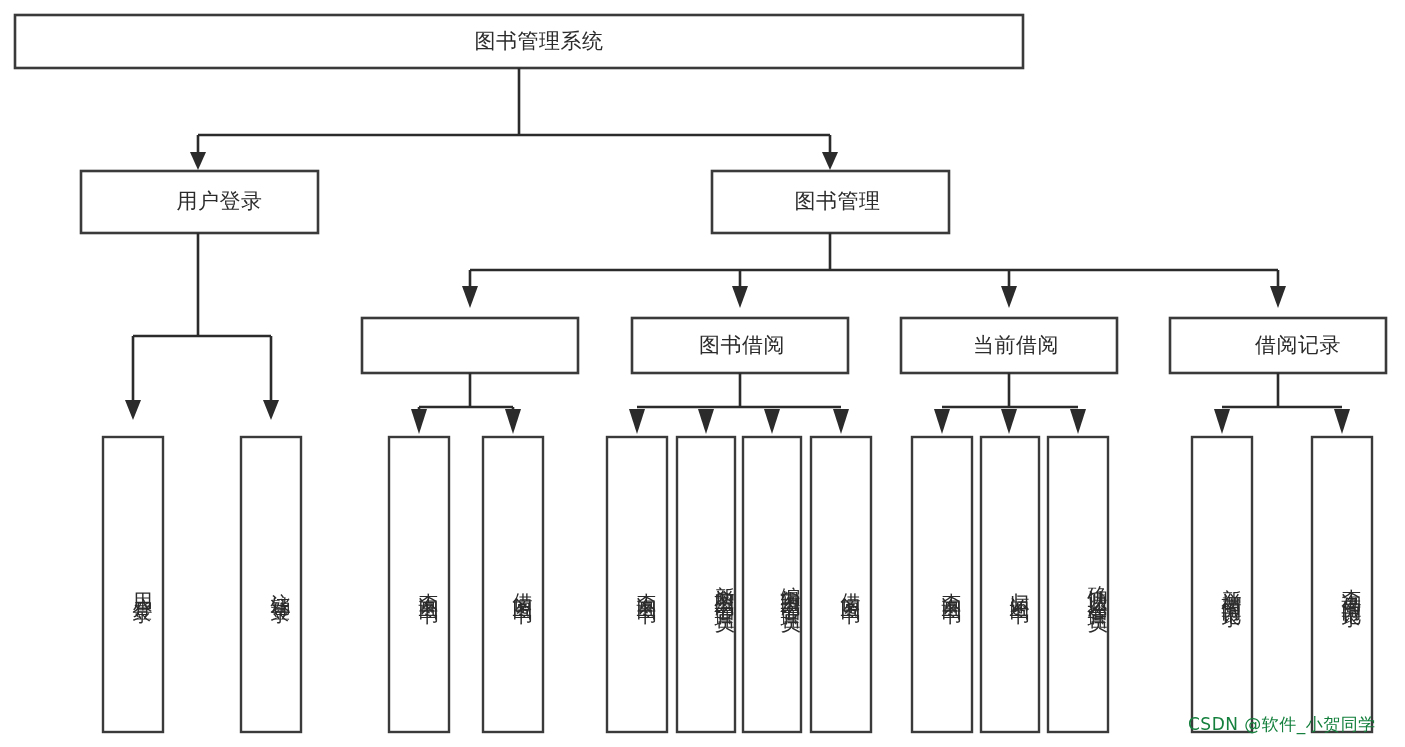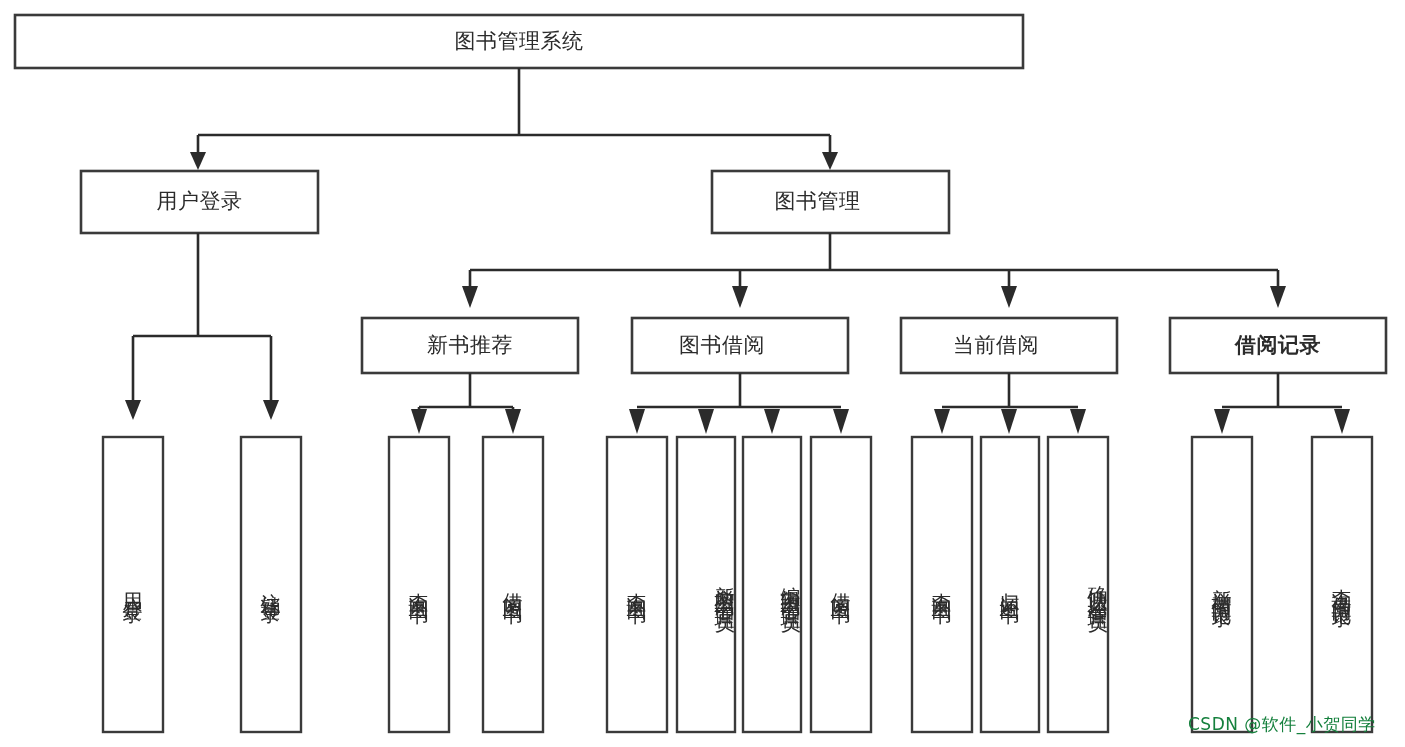--- a/index.html
+++ b/index.html
@@ -50,20 +50,21 @@
     position: absolute;
     display: flex;
     align-items: center;
     justify-content: center;
     color: #2b2b2b;
     text-align: center;
     letter-spacing: 0.5px;
     font-weight: 400;
     pointer-events: none;
     user-select: none;
+    padding-left: 20px;
   }
   .node-label.horizontal {
     font-size: 21px;
     line-height: 1.1;
   }
   .node-label.vertical {
     writing-mode: vertical-rl;
     text-orientation: upright;
     font-size: 20px;
     letter-spacing: 4px;
@@ -173,24 +174,23 @@
     <rect class="node-box-thin" x="1192" y="437" width="60" height="295"></rect>
     <rect class="node-box-thin" x="1312" y="437" width="60" height="295"></rect>
 
   </svg>
 
   <div class="node-label horizontal" style="left:15px; top:15px; width:1008px; height:53px;">图书管理系统</div>
 
   <div class="node-label horizontal" style="left:81px; top:171px; width:237px; height:62px;">用户登录</div>
   <div class="node-label horizontal" style="left:712px; top:171px; width:211px; height:62px;">图书管理</div>
 
-  <div class="node-label horizontal" style="left:362px; top:318px; width:216px; height:55px;">新书推荐</div>
   <div class="node-label horizontal" style="left:632px; top:318px; width:180px; height:55px;">图书借阅</div>
   <div class="node-label horizontal" style="left:901px; top:318px; width:190px; height:55px;">当前借阅</div>
-  <div class="node-label horizontal" style="left:1170px; top:318px; width:216px; height:55px;font-weight:bold;">借阅记录</div>
+  <div class="node-label horizontal" style="left:1170px; top:318px; width:216px; height:55px;">借阅记录</div>
 
   <div class="node-label vertical centered" style="left:103px; top:437px; width:60px; height:295px;">用户登录</div>
   <div class="node-label vertical centered" style="left:241px; top:437px; width:60px; height:295px;">注销登录</div>
 
   <div class="node-label vertical centered" style="left:389px; top:437px; width:60px; height:295px;">查询图书</div>
   <div class="node-label vertical centered" style="left:483px; top:437px; width:60px; height:295px;">借阅图书</div>
 
   <div class="node-label vertical centered" style="left:607px; top:437px; width:60px; height:295px;">查询图书</div>
   <div class="node-label vertical" style="left:677px; top:437px; width:58px; height:295px;">新增图书（管理员）</div>
   <div class="node-label vertical" style="left:743px; top:437px; width:58px; height:295px;">编辑图书（管理员）</div>

